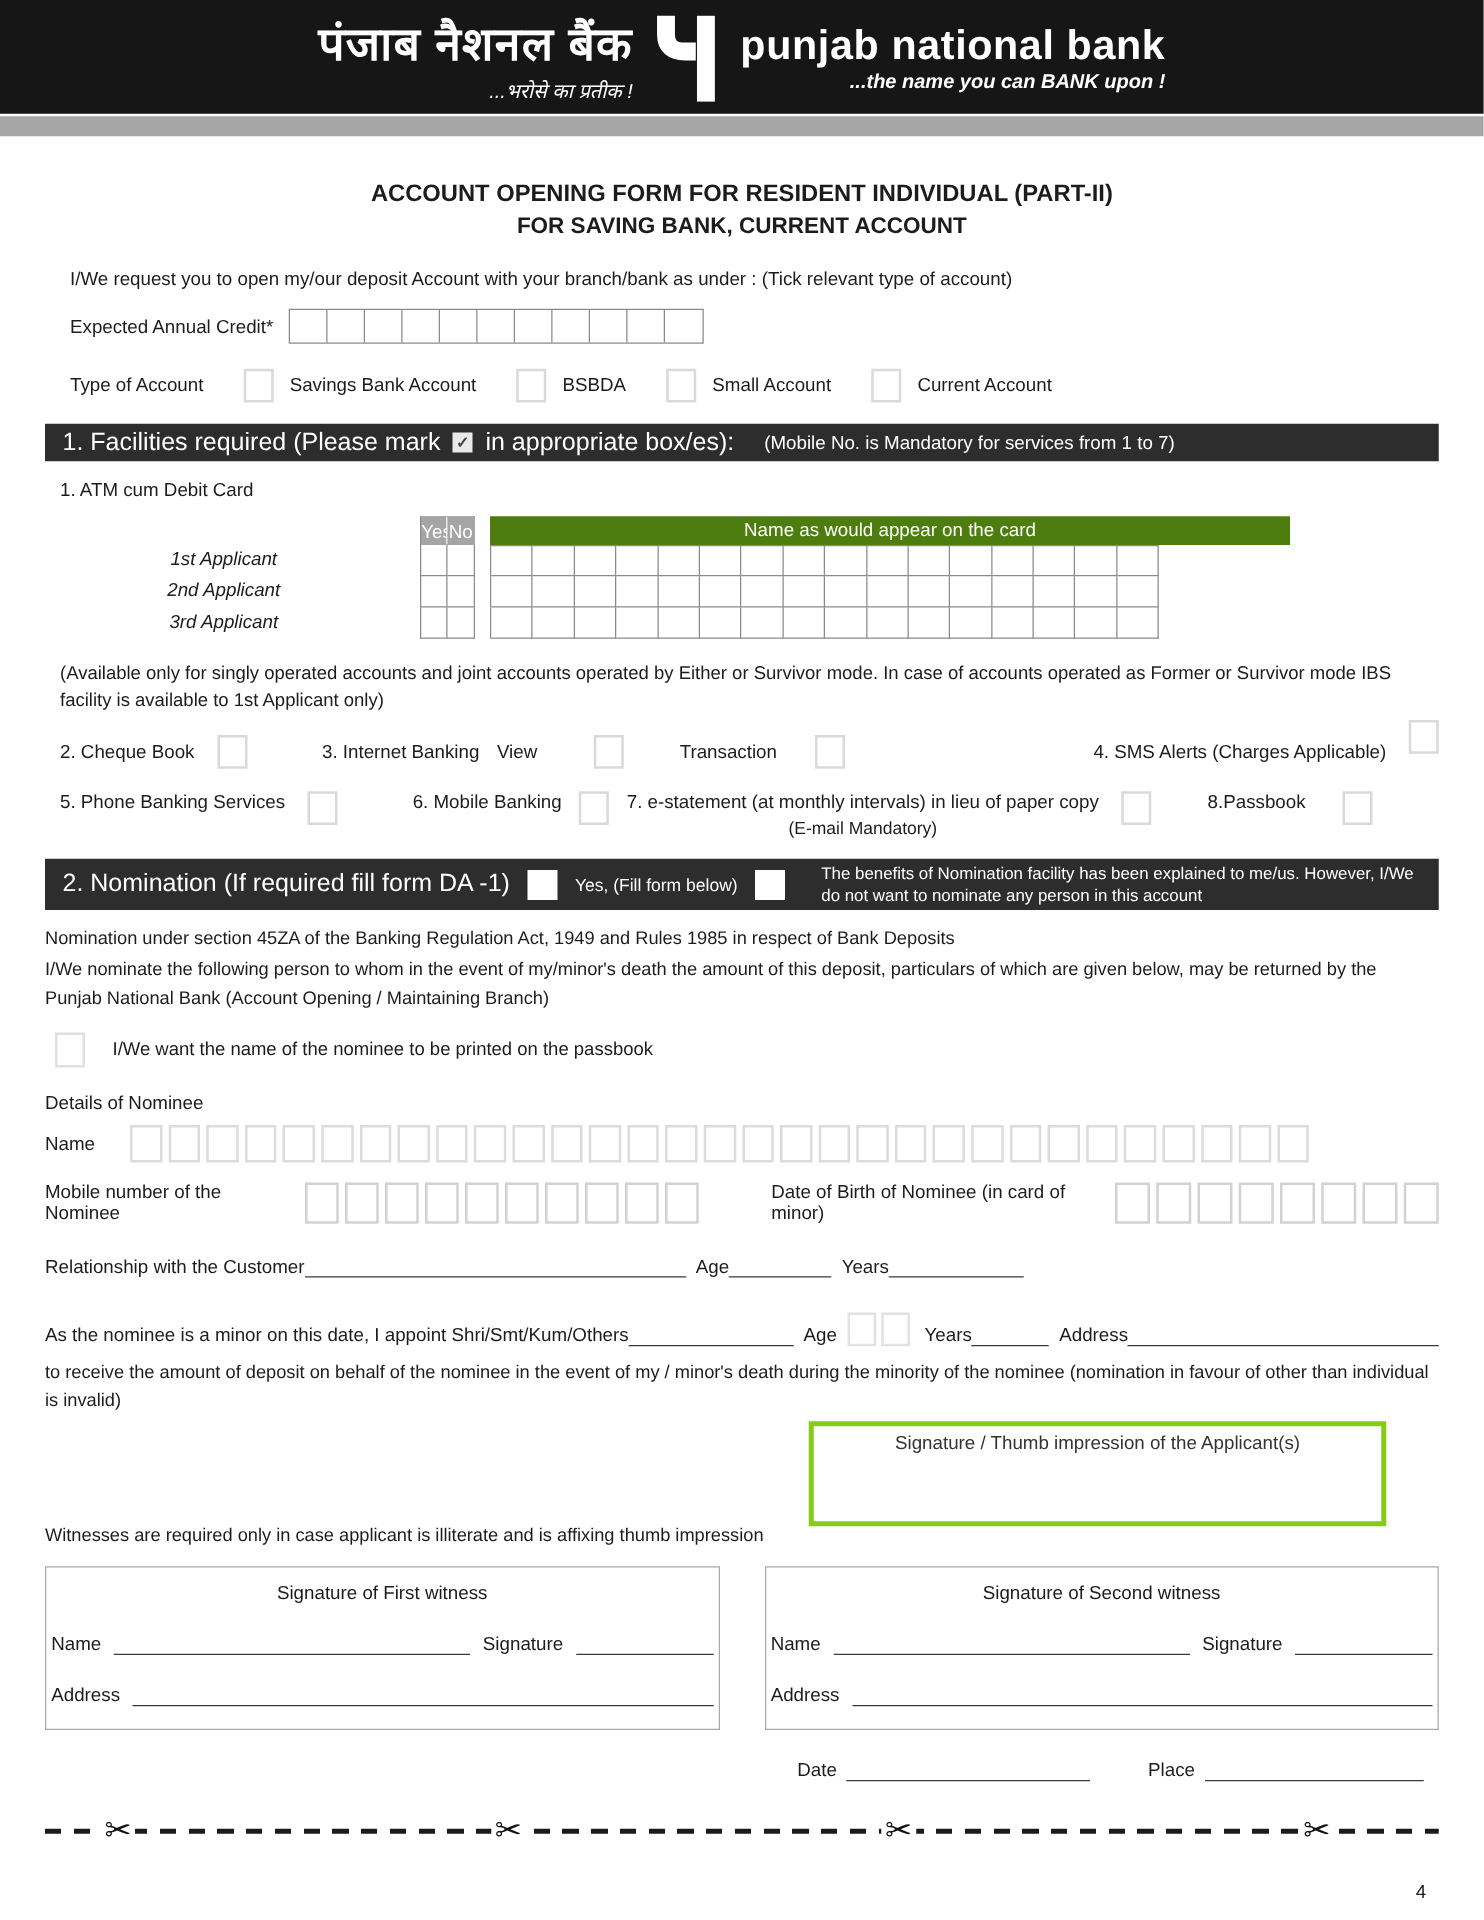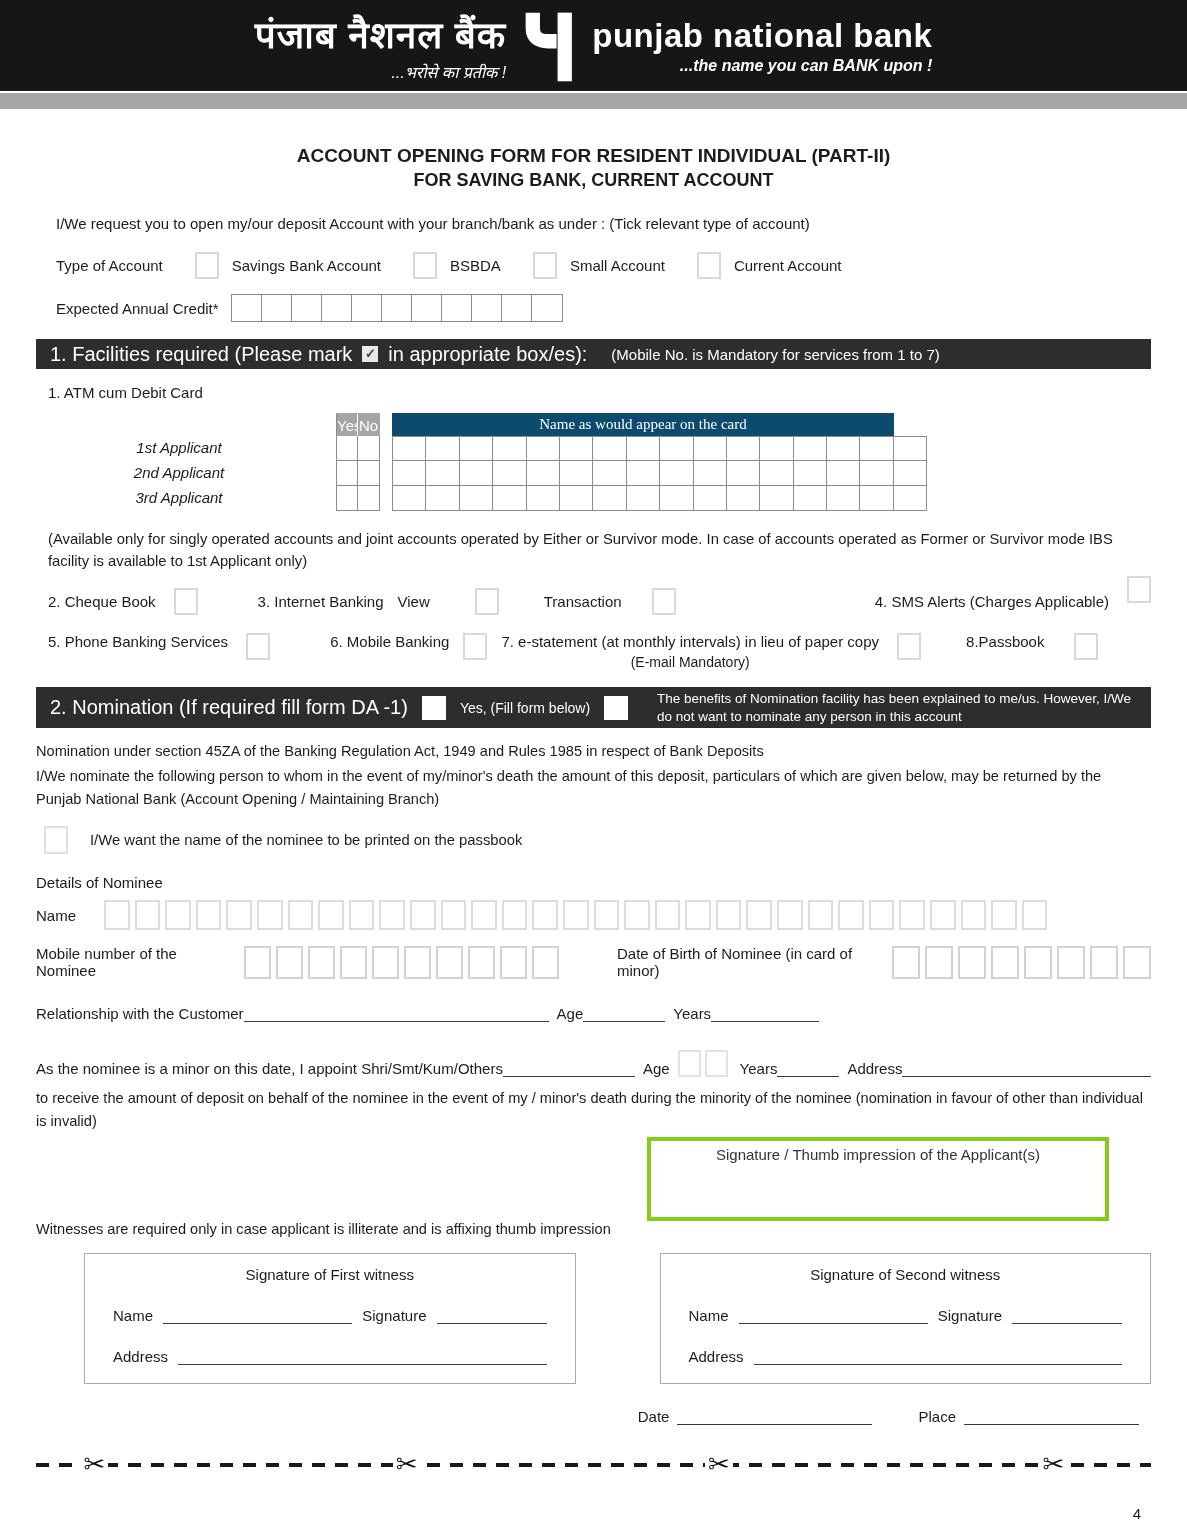--- a/index.html
+++ b/index.html
@@ -53,22 +53,22 @@
   .atm-lbl { width:300px; text-align:center; padding:3px 14px 0 0;font-style:italic; }
   .yn { display:flex; }
   .yn > div { width:22px; border:1px solid #8b8b8b; border-left:none; }
   .yn > div:first-child { border-left:1px solid #8b8b8b; }
   .yn-head > div { background:#a5a5a5; color:#fff; text-align:center; font-size:15px;
     line-height:23px; border-color:#a5a5a5; border-right:1px solid #fff; }
   .yn-head > div:last-child { border-right:1px solid #a5a5a5; }
   .hrow { height:23px; }
   .brow { height:25px; }
   .brow .yn > div { border-top:none; }
-  .name-head { margin-left:12px; width:502px; background:#0c4a6e; color:#fff;
-    text-align:center; font-size:15px; line-height:23px;font-family:Liberation Serif, serif; }
+  .name-head { margin-left:12px; width:640px; background:#4d7c0f; color:#fff;
+    text-align:center; font-size:15px; line-height:23px; }
   .namegrid { margin-left:12px; display:flex; border-left:1px solid #8b8b8b; }
   .namegrid > div { width:33.4px; height:25px; border:1px solid #8b8b8b; border-left:none; border-top:none; }
   .atm-row.first .namegrid > div { border-top:1px solid #8b8b8b; }
   
   .avail-note { margin:17px 0 0 12px; font-size:14.8px; line-height:1.5; max-width:1070px; }
   .svc { margin-left:12px; font-size:15px; align-items:center; }
   .svcA { margin-top:16px; }
   .svcB { margin-top:18px; align-items:flex-start; }
   .svc .cb { width:24px; height:27px; }
   .estmt-block { text-align:center; }
@@ -94,21 +94,21 @@
   .dobboxes > div { width:28px; height:33px; }
   .u { display:inline-block; border-bottom:1.6px solid #3a3a3a; height:14px; flex:none; }
   .rel-row { margin-top:26px; font-size:15px; align-items:flex-end; }
   .minor-row { margin-top:28px; font-size:15px; align-items:flex-end; }
   .minor-row .agebox { width:23px; height:27px; border:2px solid #e2e2e2; margin-right:4px; align-self:center; }
   .receive-para { margin-top:10px; max-width:1110px; }
   .sigbox { margin:4px 42px 0 auto; width:462px; height:84px; border:4px solid #84cc16;
     text-align:center; padding-top:5px; font-size:15px; color:#333; }
   .wit-note { font-size:14.6px; }
   .wit-row { margin-top:16px; display:flex; gap:36px; }
-  .witbox { flex:1; border:1px solid #a8a8a8; padding:12px 28px 18px; font-size:15px;margin-left:48px; }
+  .witbox { flex:1; border:1px solid #a8a8a8; padding:12px 4px 18px; font-size:15px; }
   .witbox .wtitle { text-align:center; }
   .witbox .wrow { display:flex; align-items:flex-end; gap:10px; margin-top:24px; }
   .witbox .grow { flex:1; }
   .witbox .sigu { width:110px; }
   .dateplace { margin-top:24px; display:flex; justify-content:flex-end; align-items:flex-end;
     gap:8px; font-size:15px; padding-right:12px; }
   
   .cutline { margin-top:22px; position:relative; height:36px; }
   .cutline .dash { position:absolute; top:16px; left:0; right:0; height:4px;
     background:repeating-linear-gradient(to right, #1a1a1a 0 13px, transparent 13px 23px); }
@@ -141,47 +141,47 @@
 </header>
 <div class="gray-bar"></div>
 
 <div class="content">
 
   <div class="t1">ACCOUNT OPENING FORM FOR RESIDENT INDIVIDUAL (PART-II)</div>
   <div class="t2">FOR SAVING BANK, CURRENT ACCOUNT</div>
 
   <p class="intro">I/We request you to open my/our deposit Account with your branch/bank as under : (Tick relevant type of account)</p>
 
-  <div class="row type-row">
-    <span>Type of Account</span>
-    <span class="cb"></span>
-    <span>Savings Bank Account</span>
-    <span class="cb"></span>
-    <span>BSBDA</span>
-    <span class="cb"></span>
-    <span>Small Account</span>
-    <span class="cb"></span>
-    <span>Current Account</span>
-  </div>
-
   <div class="row credit-row">
     <span>Expected Annual Credit*</span>
     <div class="strip">
         <div></div>
         <div></div>
         <div></div>
         <div></div>
         <div></div>
         <div></div>
         <div></div>
         <div></div>
         <div></div>
         <div></div>
         <div></div>
       </div>
+  </div>
+
+  <div class="row type-row">
+    <span>Type of Account</span>
+    <span class="cb"></span>
+    <span>Savings Bank Account</span>
+    <span class="cb"></span>
+    <span>BSBDA</span>
+    <span class="cb"></span>
+    <span>Small Account</span>
+    <span class="cb"></span>
+    <span>Current Account</span>
   </div>
 </div>
 
 <div class="content">
   <div class="secbar secbar1">
     <span class="big">1. Facilities required (Please mark</span>
     <span class="barcheck">✓</span>
     <span class="big">in appropriate box/es):</span>
     <span class="note">(Mobile No. is Mandatory for services from 1 to 7)</span>
   </div>

